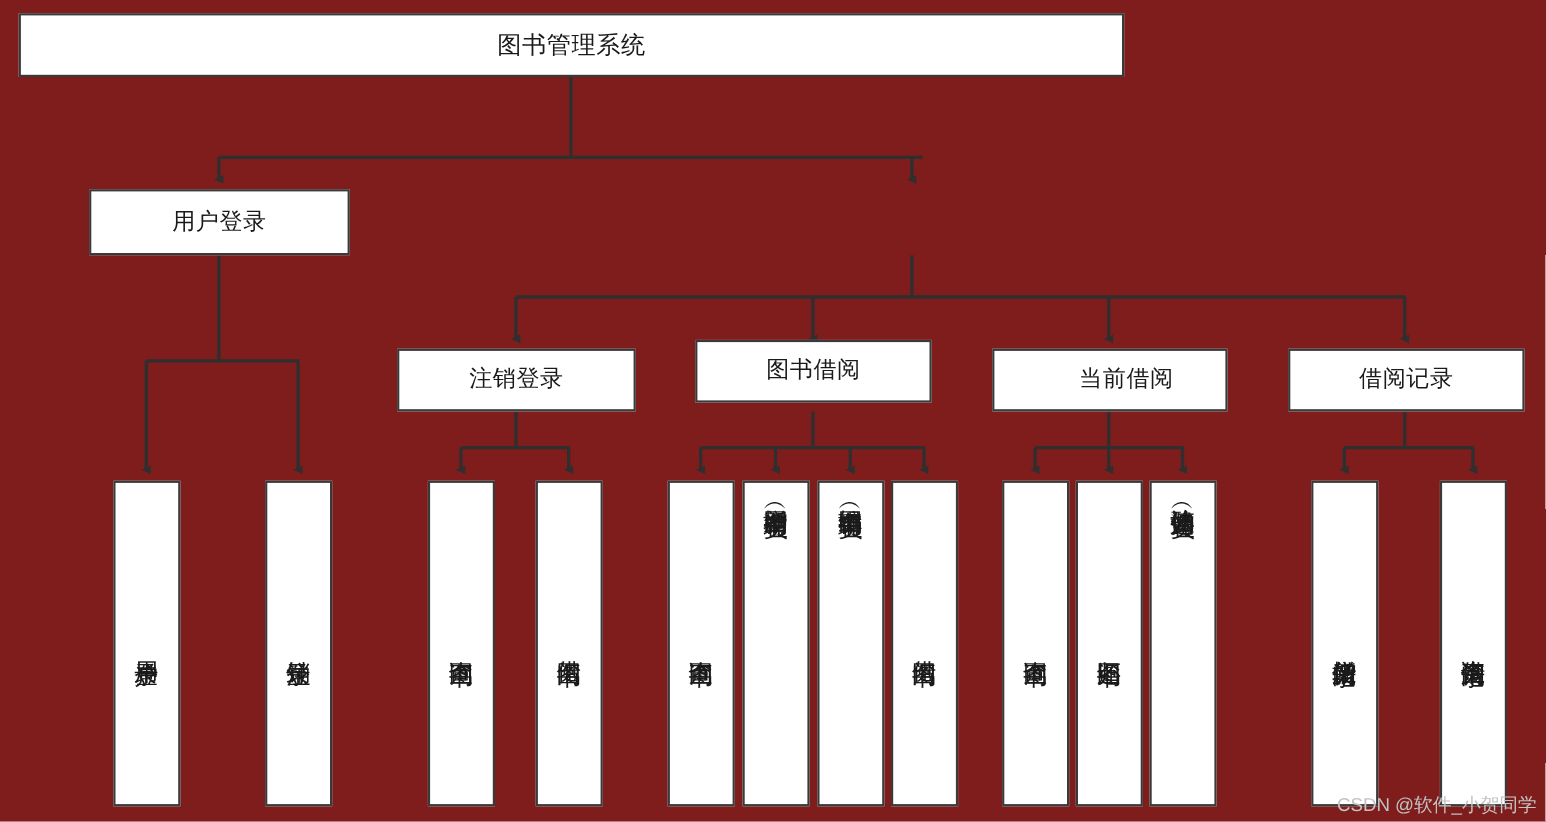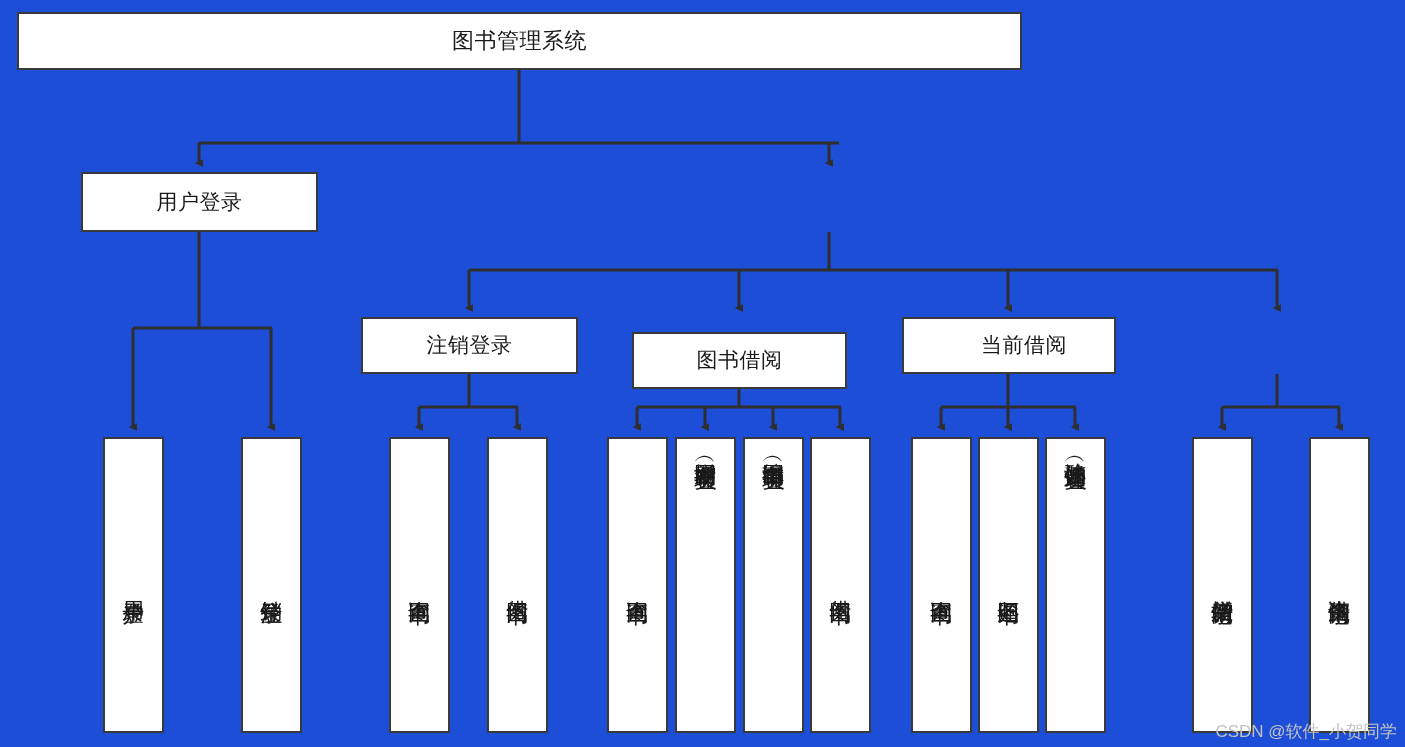--- a/index.html
+++ b/index.html
@@ -8,21 +8,21 @@
     padding: 0;
     background: #ffffff;
   }
   body {
     font-family: "Liberation Sans", "DejaVu Sans", sans-serif;
   }
   #diagram-root {
     position: relative;
     width: 1405px;
     height: 747px;
-    background: #1d4ed8;
+    background: #7f1d1d;
     overflow: hidden;
   }
   #edge-layer {
     position: absolute;
     left: 0;
     top: 0;
     width: 1405px;
     height: 747px;
     pointer-events: none;
   }
@@ -138,28 +138,31 @@
 
   <div class="node node-h" style="left:81px; top:172px; width:237px; height:60px;">
     <span class="node-label">用户登录</span>
   </div>
 
 
   <div class="node node-h" style="left:361px; top:317px; width:217px; height:57px;">
     <span class="node-label">注销登录</span>
   </div>
 
-  <div class="node node-h" style="left:632px; top:332px; width:215px; height:57px;">
+  <div class="node node-h" style="left:632px; top:309px; width:215px; height:57px;">
     <span class="node-label">图书借阅</span>
   </div>
 
   <div class="node node-h" style="left:902px; top:317px; width:214px; height:57px;padding-left:30px;">
     <span class="node-label">当前借阅</span>
   </div>
 
+  <div class="node node-h" style="left:1171px; top:317px; width:215px; height:57px;">
+    <span class="node-label">借阅记录</span>
+  </div>
 
   <div class="node node-v v-center" style="left:103px; top:437px; width:61px; height:296px;">
     <span class="node-label">用户登录</span>
   </div>
 
   <div class="node node-v v-center" style="left:241px; top:437px; width:61px; height:296px;">
     <span class="node-label">注销登录</span>
   </div>
 
   <div class="node node-v v-center" style="left:389px; top:437px; width:61px; height:296px;">

